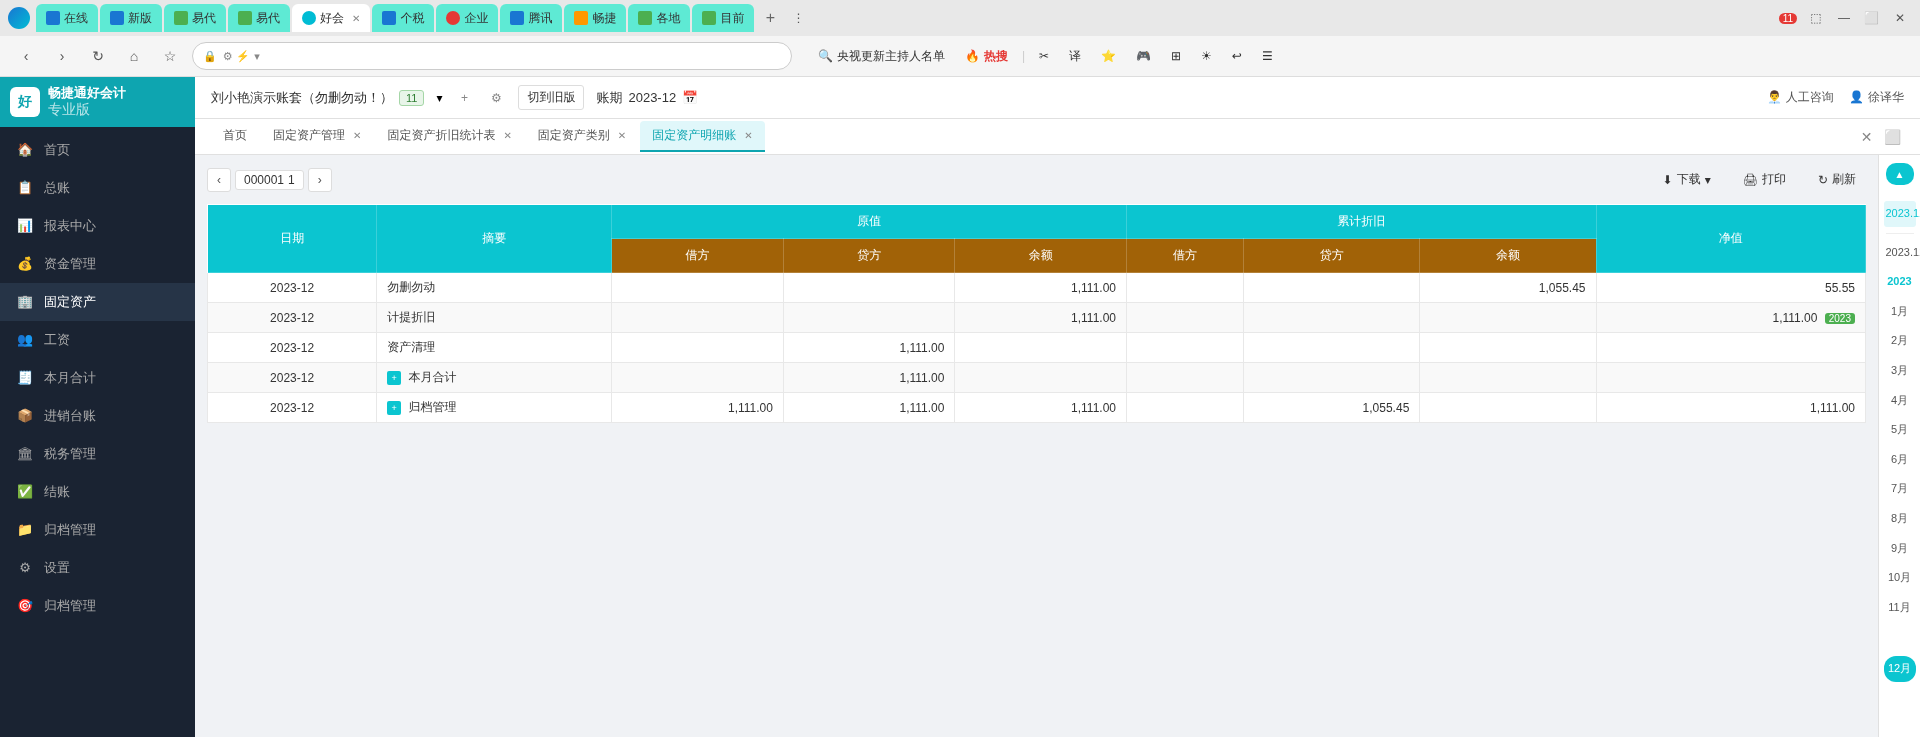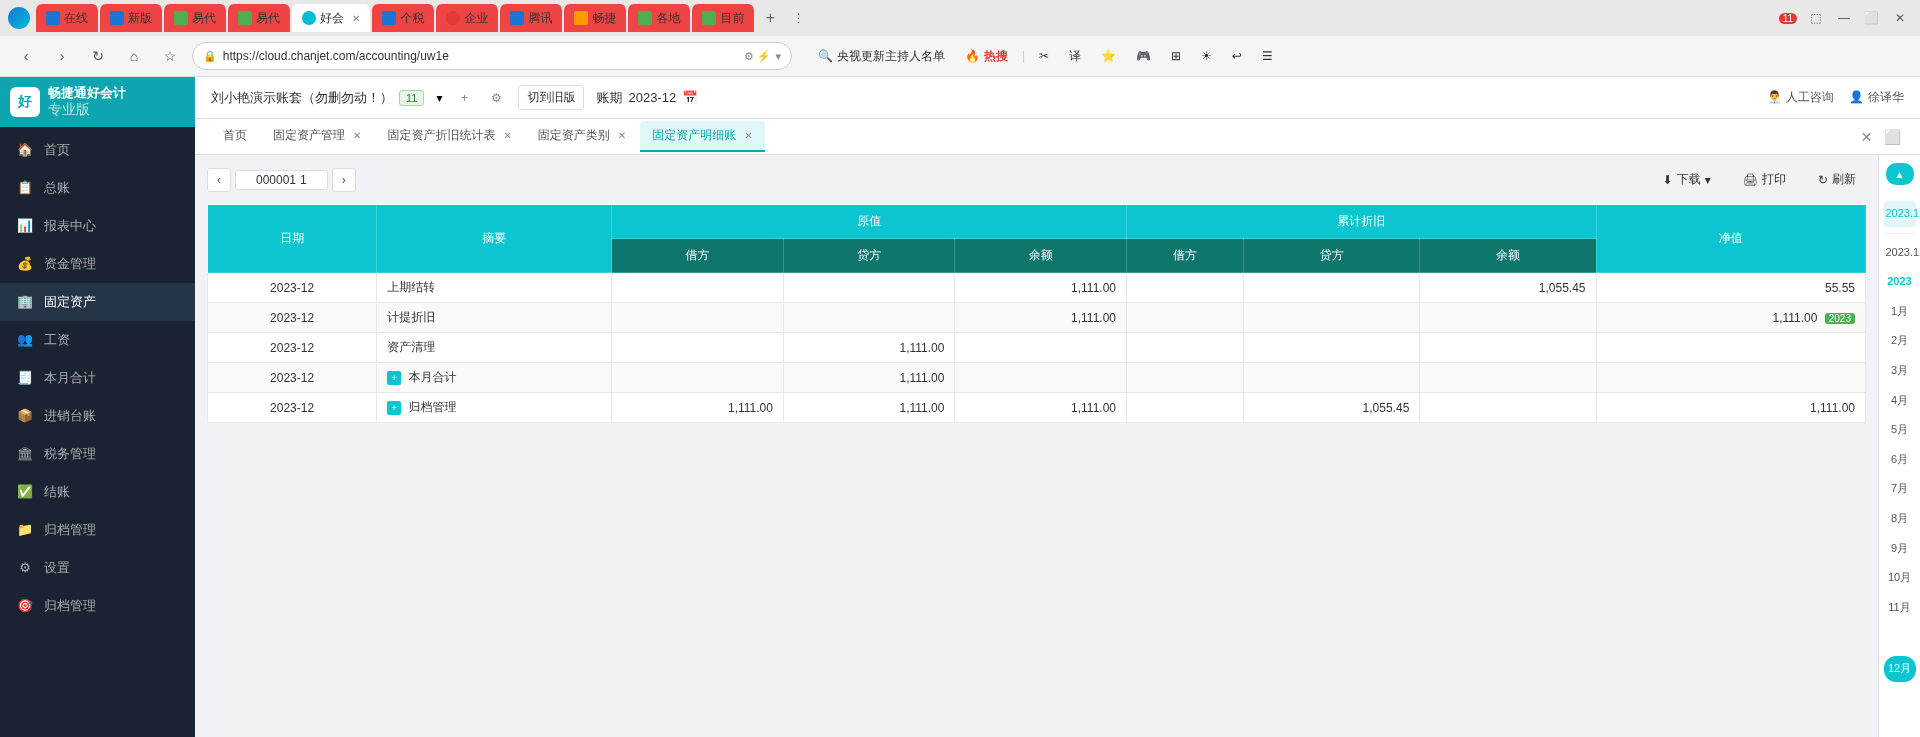--- a/index.html
+++ b/index.html
@@ -1,21 +1,21 @@
 <!DOCTYPE html>
 <html><head>
   <meta charset="utf-8">
   <style>
     * { margin: 0; padding: 0; box-sizing: border-box; }
     body { font-family: 'Microsoft YaHei', SimSun, sans-serif; font-size: 12px; background: #f0f0f0; width: 1920px; height: 737px; overflow: hidden; }
 
     
     .browser-chrome { background: #f5f5f5; border-bottom: 1px solid #ddd; }
     .tab-bar { display: flex; align-items: center; height: 36px; background: #e8e8e8; padding: 0 8px; gap: 2px; }
-    .browser-tab { display: flex; align-items: center; height: 28px; padding: 0 10px; border-radius: 6px 6px 0 0; font-size: 12px; background: #ef4444; color: #333; gap: 4px; cursor: pointer; white-space: nowrap; max-width: 160px; overflow: hidden; }
+    .browser-tab { display: flex; align-items: center; height: 28px; padding: 0 10px; border-radius: 6px 6px 0 0; font-size: 12px; background: #5eead4; color: #333; gap: 4px; cursor: pointer; white-space: nowrap; max-width: 160px; overflow: hidden; }
     .browser-tab.active { background: #fff; }
     .browser-tab .tab-close { margin-left: 4px; color: #888; font-size: 10px; cursor: pointer; }
     .tab-add { width: 28px; height: 28px; display: flex; align-items: center; justify-content: center; font-size: 16px; color: #666; cursor: pointer; }
 
     .address-bar-row { display: flex; align-items: center; height: 40px; padding: 0 12px; gap: 8px; background: #f5f5f5; }
     .nav-btn { width: 28px; height: 28px; display: flex; align-items: center; justify-content: center; color: #555; cursor: pointer; font-size: 14px; border-radius: 4px; }
     .address-box { flex: 1; max-width: 600px; height: 28px; background: #fff; border: 1px solid #ccc; border-radius: 14px; display: flex; align-items: center; padding: 0 10px; gap: 6px; font-size: 12px; color: #333; }
     .address-box .lock-icon { color: #4caf50; font-size: 11px; }
     .address-text { flex: 1; color: #333; font-size: 12px; overflow: hidden; text-overflow: ellipsis; white-space: nowrap; }
     .toolbar-right { display: flex; align-items: center; gap: 8px; margin-left: 12px; }
@@ -57,28 +57,28 @@
     .tab-close-all-btn { color: #888; cursor: pointer; font-size: 14px; padding: 2px; }
 
     
     .content-area { flex: 1; display: flex; overflow: hidden; }
     .content-main { flex: 1; padding: 12px; overflow: auto; }
 
     
     .toolbar-row { display: flex; align-items: center; justify-content: space-between; margin-bottom: 12px; }
     .pagination-nav { display: flex; align-items: center; gap: 4px; }
     .page-nav-btn { width: 24px; height: 24px; display: flex; align-items: center; justify-content: center; border: 1px solid #ddd; border-radius: 3px; cursor: pointer; color: #555; background: #fff; font-size: 12px; }
-    .page-input-box { display: flex; align-items: center; gap: 4px; background: #fff; border: 1px solid #ddd; border-radius: 3px; padding: 2px 20px; font-size: 12px; color: #333; }
+    .page-input-box { display: flex; align-items: center; gap: 4px; background: #fff; border: 1px solid #ddd; border-radius: 3px; padding: 2px 8px; font-size: 12px; color: #333; }
     .action-btns { display: flex; align-items: center; gap: 12px; }
     .action-btn { display: flex; align-items: center; gap: 4px; padding: 4px 10px; font-size: 12px; color: #333; cursor: pointer; border-radius: 3px; }
 
     
     .data-table { width: 100%; border-collapse: collapse; background: #fff; }
     .data-table thead tr th { background: #0bc5d0; color: #fff; padding: 8px 10px; text-align: center; font-size: 12px; font-weight: normal; border: 1px solid rgba(255,255,255,0.2); white-space: nowrap; }
-    .data-table thead tr.sub-header th { background: #0f766e; }
+    .data-table thead tr.sub-header th { background: #a16207; }
     .data-table tbody tr td { padding: 6px 10px; border: 1px solid #e8e8e8; font-size: 12px; color: #333; text-align: right; }
     .data-table tbody tr td:first-child { text-align: center; }
     .data-table tbody tr td:nth-child(2) { text-align: left; }
     .data-table tbody tr:nth-child(even) { background: #f9f9f9; }
     .row-icon { display: inline-block; width: 14px; height: 14px; background: #0bc5d0; color: #fff; font-size: 9px; border-radius: 2px; text-align: center; line-height: 14px; margin-right: 4px; }
 
     
     .right-panel { width: 42px; background: #fff; border-left: 1px solid #e0e0e0; display: flex; flex-direction: column; align-items: center; padding: 8px 4px; gap: 4px; font-size: 11px; }
     .period-title { writing-mode: vertical-rl; color: #555; font-size: 11px; padding: 4px; white-space: nowrap; }
     .period-item { width: 32px; padding: 4px 2px; text-align: center; cursor: pointer; border-radius: 3px; color: #555; font-size: 11px; line-height: 1.6; }
@@ -157,21 +157,20 @@
 
   <div class="address-bar-row">
     <div class="nav-btn">‹</div>
     <div class="nav-btn">›</div>
     <div class="nav-btn">↻</div>
     <div class="nav-btn">⌂</div>
     <div class="nav-btn">☆</div>
 
     <div class="address-box">
       <span class="lock-icon">🔒</span>
-      <span class="address-text">https://cloud.chanjet.com/accounting/uw1e</span>
       <div style="display:flex;gap:4px;">
         <span style="color:#888;font-size:11px;">⚙</span>
         <span style="color:#888;font-size:11px;">⚡</span>
         <span style="color:#888;font-size:11px;">▾</span>
       </div>
     </div>
 
     <div class="toolbar-right">
       <div class="toolbar-btn">
         <span>🔍</span>
@@ -365,21 +364,21 @@
               <th>贷方</th>
               <th>余额</th>
               <th>借方</th>
               <th>贷方</th>
               <th>余额</th>
             </tr>
           </thead>
           <tbody>
             <tr>
               <td>2023-12</td>
-              <td>上期结转</td>
+              <td>勿删勿动</td>
               <td></td>
               <td></td>
               <td>1,111.00</td>
               <td></td>
               <td></td>
               <td>1,055.45</td>
               <td>55.55</td>
             </tr>
             <tr>
               <td>2023-12</td>

